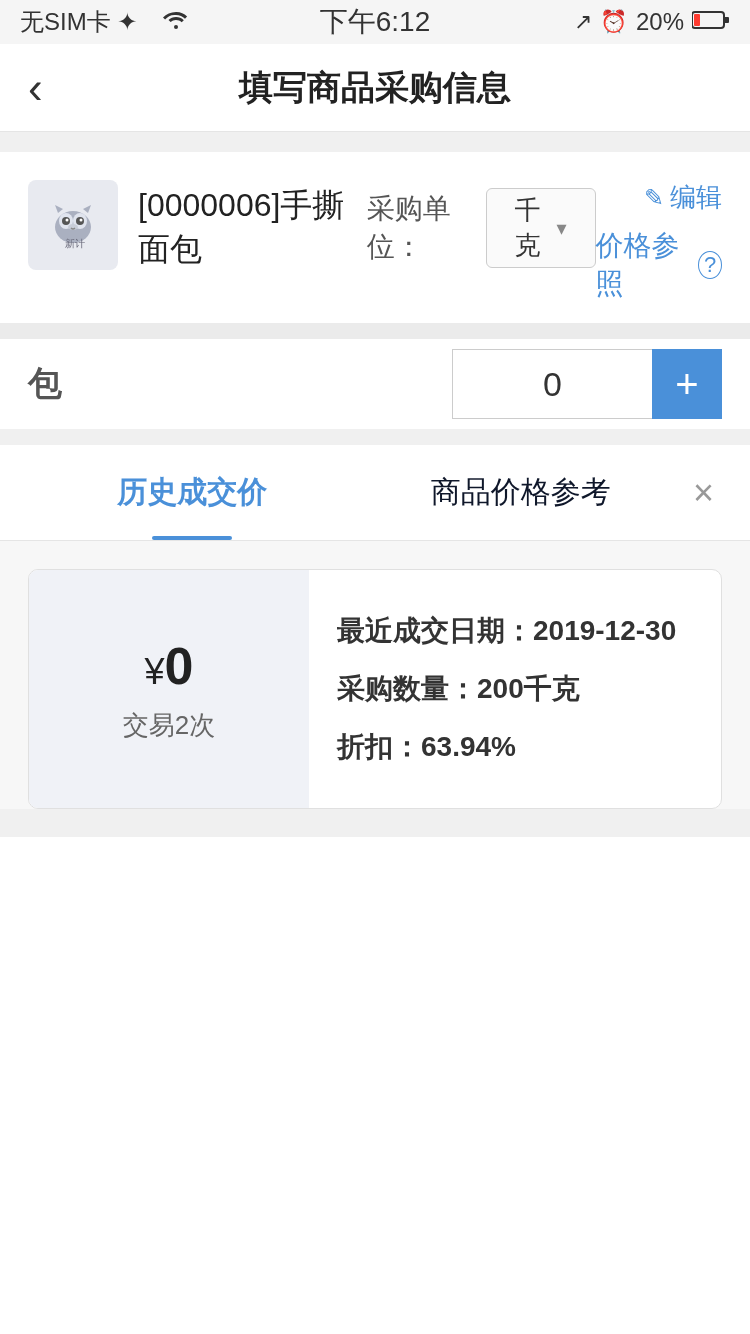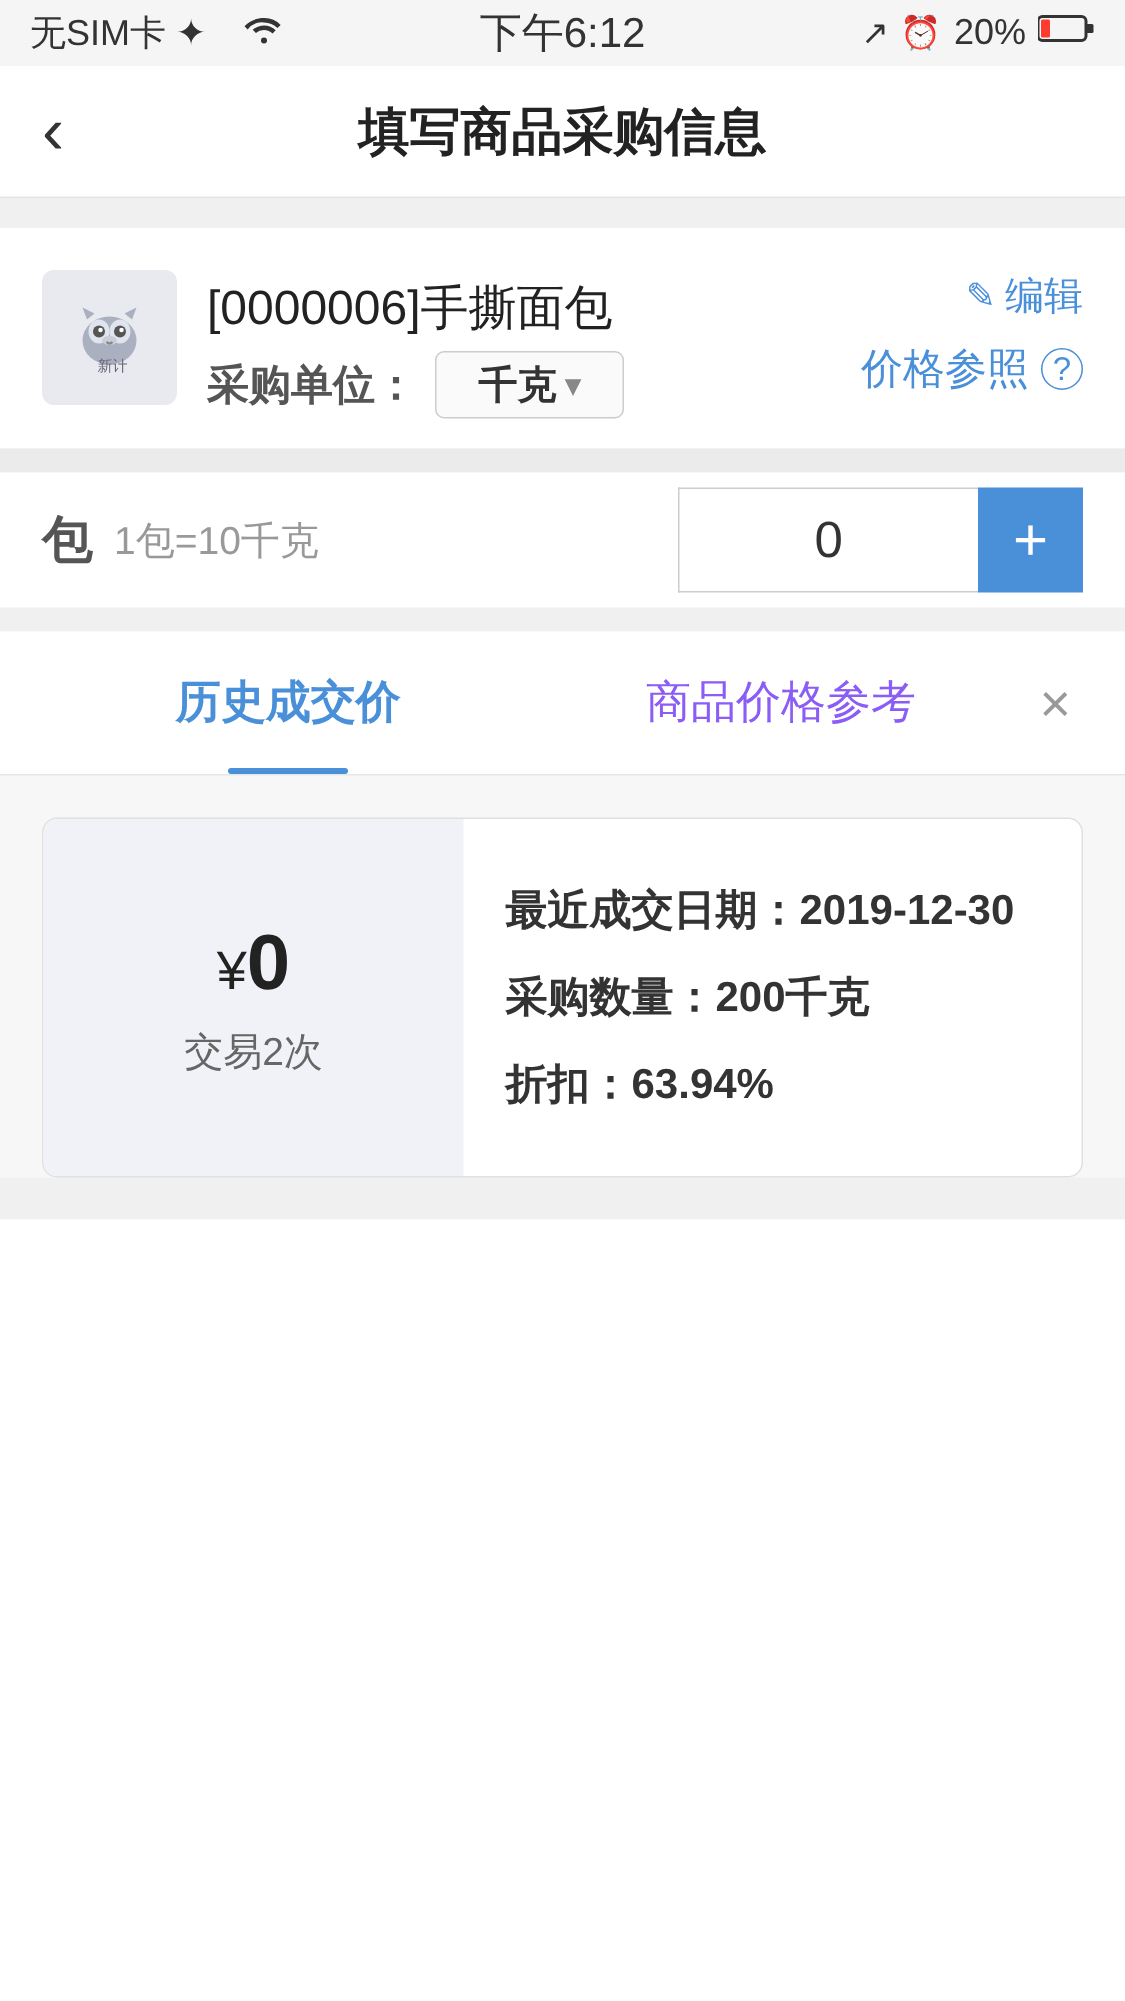--- a/index.html
+++ b/index.html
@@ -91,36 +91,34 @@
       background: #e8eaf0;
       border-radius: 8px;
       display: flex;
       align-items: center;
       justify-content: center;
       flex-shrink: 0;
       text-align: center;
     }
     .product-info {
       display: flex;
-      flex-direction: column;
       gap: 6px;
       padding-top: 4px;
     }
     .product-name {
       font-size: 32px;
       font-weight: 500;
       color: #222;
     }
     .product-unit-row {
       display: flex;
       align-items: center;
       gap: 12px;
       font-size: 28px;
       color: #555;
-      font-weight: bold;
     }
     .unit-select {
       display: flex;
       align-items: center;
       border: 1px solid #ccc;
       border-radius: 6px;
       padding: 4px 28px;
       font-size: 26px;
       color: #333;
       background: #fafafa;
@@ -236,21 +234,21 @@
       font-size: 30px;
       cursor: pointer;
       position: relative;
       gap: 6px;
     }
     .tab-item.active {
       color: #4a90d9;
       font-weight: 600;
     }
     .tab-item.inactive {
-      color: #8b5cf6;
+      color: #0f172a;
     }
     .tab-underline {
       position: absolute;
       bottom: 0;
       width: 80px;
       height: 4px;
       background: #4a90d9;
       border-radius: 2px;
     }
     .close-btn {
@@ -401,21 +399,20 @@
       </div>
     </div>
   </div>
 </div>
 
 <div class="divider-thick"></div>
 
 <div class="quantity-row">
   <div class="qty-label">
     <span class="qty-unit-badge">包</span>
-    <span class="qty-conversion">1包=10千克</span>
   </div>
   <div class="qty-input-group">
     <input class="qty-input" type="text" value="0" style="">
     <button class="qty-plus-btn">+</button>
   </div>
 </div>
 
 <div class="tabs-panel">
   <div class="tabs-header">
     <div class="tab-item active">

